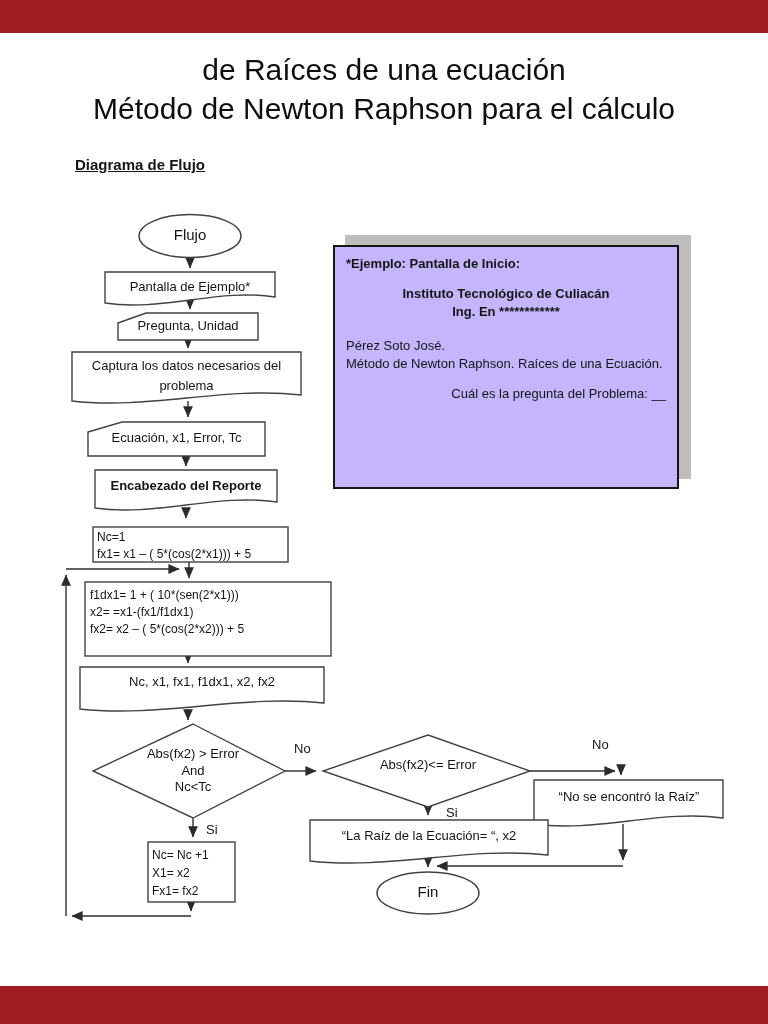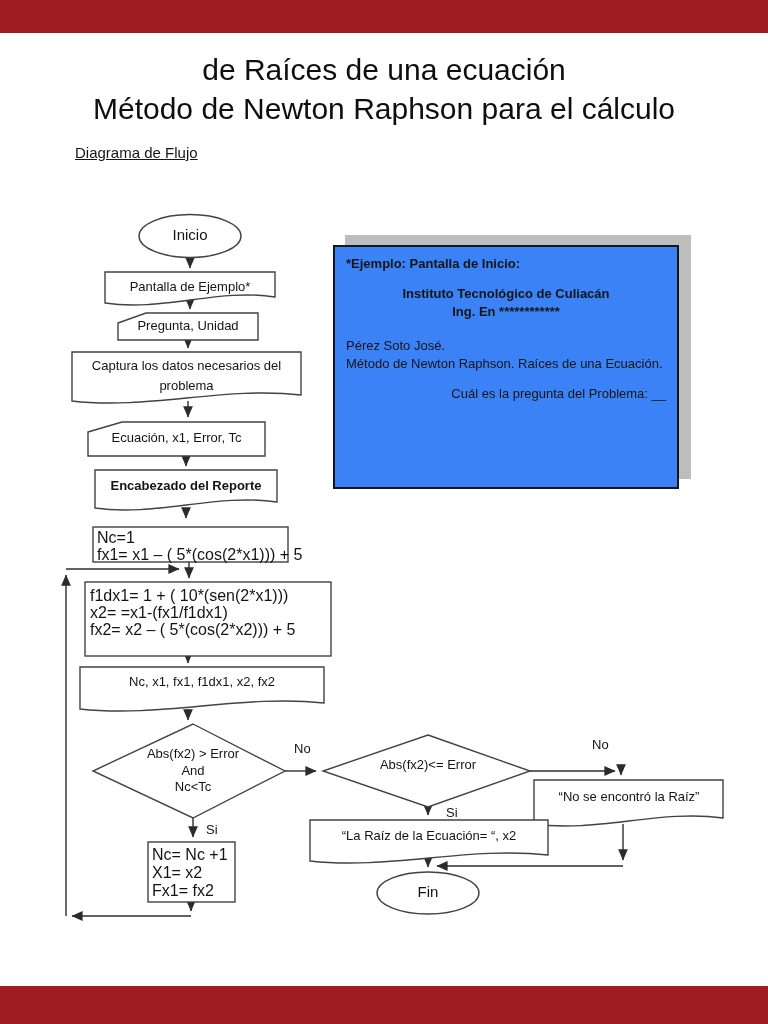--- a/index.html
+++ b/index.html
@@ -3,29 +3,29 @@
 <meta charset="utf-8">
 <style>
   html,body{margin:0;padding:0;background:#fff;}
   #page{position:relative;width:768px;height:1024px;background:#fff;overflow:hidden;
         font-family:"Liberation Sans",sans-serif;color:#151515;}
   .redbar{position:absolute;left:0;width:768px;background:#9f1d21;}
   #topbar{top:0;height:33px;}
   #botbar{top:986px;height:38px;}
   #title{position:absolute;left:0;top:50px;width:768px;text-align:center;
          font-size:30px;line-height:39px;color:#0e0e0e;}
-  #heading{position:absolute;left:75px;top:144px;font-size:15px;font-weight:normal;
+  #heading{position:absolute;left:75px;top:156px;font-size:15px;font-weight:bold;
            text-decoration:underline;}
   svg{position:absolute;left:0;top:0;}
   .t{position:absolute;font-size:13px;line-height:16px;white-space:nowrap;color:#141414;}
   .c{text-align:center;}
-  .code{font-size:16px;line-height:17px;}
+  .code{font-size:12px;line-height:17px;}
   .b{font-weight:bold;}
   .lbl{font-size:13px;}
-  .panel{position:absolute;left:333px;top:245px;width:346px;height:244px;background:#3b82f6;
+  .panel{position:absolute;left:333px;top:245px;width:346px;height:244px;background:#c4b5fd;
          border:2px solid #161616;box-sizing:border-box;padding:8px 11px 0 11px;
          box-shadow:12px -10px 0 0 #bdbdbd;}
   .panel p{margin:0;font-size:13px;line-height:18px;white-space:nowrap;}
   .ph{font-weight:bold;}
   .pc{text-align:center;font-weight:bold;}
   .mtA{margin-top:12px !important;}
   .mtB{margin-top:16px !important;}
   .mtC{margin-top:30px !important;}
   .mtD{margin-top:12px !important;text-align:right;}
 </style>
@@ -85,21 +85,21 @@
       <path d="M80,667 H324 V703 C243,694 161,718 80,709 Z"></path>
       <polygon points="193,724 285,771 193,818 93,771"></polygon>
       <polygon points="428,735 530,771 428,807 323,771"></polygon>
       <path d="M534,780 H723 V818 C661,809 596,833 534,824 Z"></path>
       <path d="M310,820 H548 V855 C469,846 389,870 310,861 Z"></path>
       <rect x="148" y="842" width="87" height="60"></rect>
       <ellipse cx="428" cy="893" rx="51" ry="21"></ellipse>
     </g>
   </svg>
 
-  <div class="t c" style="left:140px;top:227px;width:100px;font-size:15px;">Inicio</div>
+  <div class="t c" style="left:140px;top:227px;width:100px;font-size:15px;">Flujo</div>
   <div class="t c" style="left:105px;top:279px;width:170px;">Pantalla de Ejemplo*</div>
   <div class="t c" style="left:118px;top:318px;width:140px;">Pregunta, Unidad</div>
   <div class="t c" style="left:72px;top:356px;width:229px;line-height:19.5px;">
     <div>Captura los datos necesarios del</div>
     <div>problema</div>
   </div>
   <div class="t c" style="left:88px;top:430px;width:177px;">Ecuación, x1,  Error,  Tc</div>
   <div class="t c b" style="left:95px;top:478px;width:182px;">Encabezado del Reporte</div>
   <div class="t code" style="left:97px;top:529px;width:200px;">
     <div>Nc=1</div>

